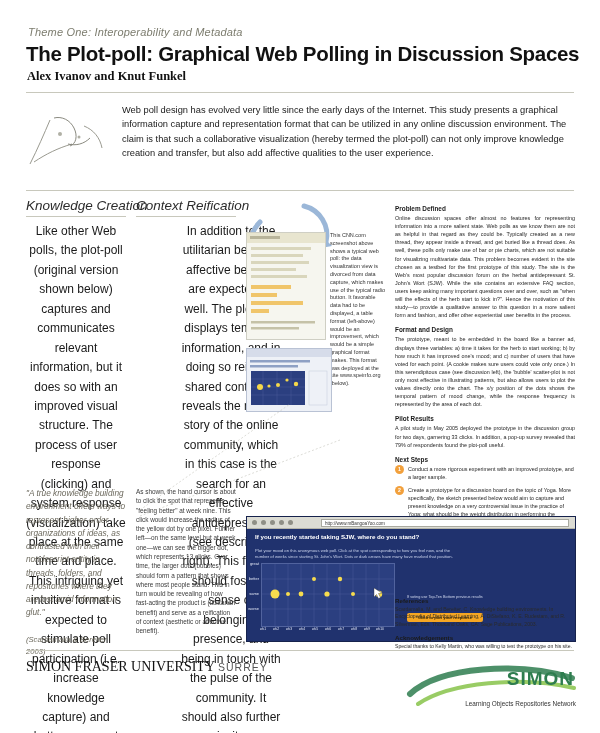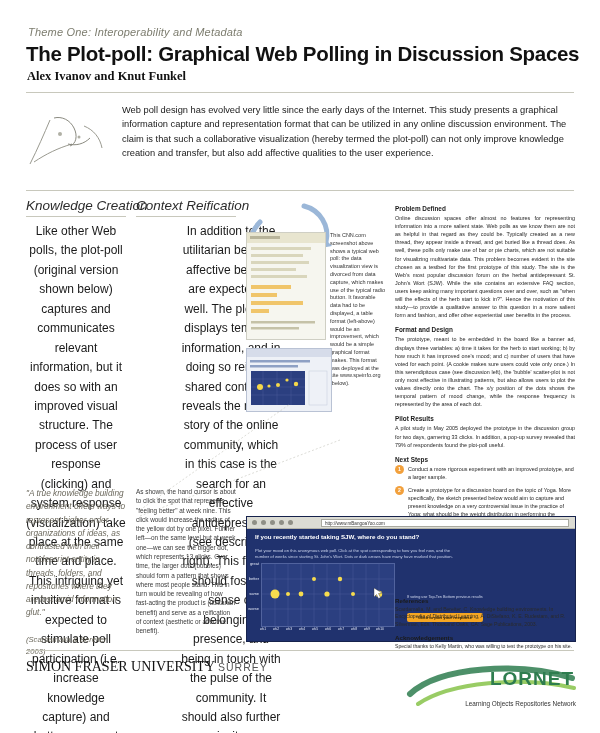--- a/index.html
+++ b/index.html
@@ -386,16 +386,16 @@
   <div class="footer-rule"></div>
   <div class="sfu">
     <span>SIMON FRASER UNIVERSITY</span>
     <span class="surrey">SURREY</span>
   </div>
 
   <svg class="lornet-swoosh" width="180" height="60" viewBox="0 0 180 60">
     <path d="M10 34 C40 6 120 2 172 18" stroke="#2e7d4f" stroke-width="6" fill="none" stroke-linecap="round" opacity="0.85"></path>
     <path d="M18 44 C50 22 122 16 174 28" stroke="#7fbf3f" stroke-width="4" fill="none" stroke-linecap="round" opacity="0.8"></path>
   </svg>
-  <div class="lornet-word">LORNET</div>
+  <div class="lornet-word">SIMON</div>
   <div class="lornet-tag">Learning Objects Repositories Network</div>
 
 </div>
 
 </body></html>

